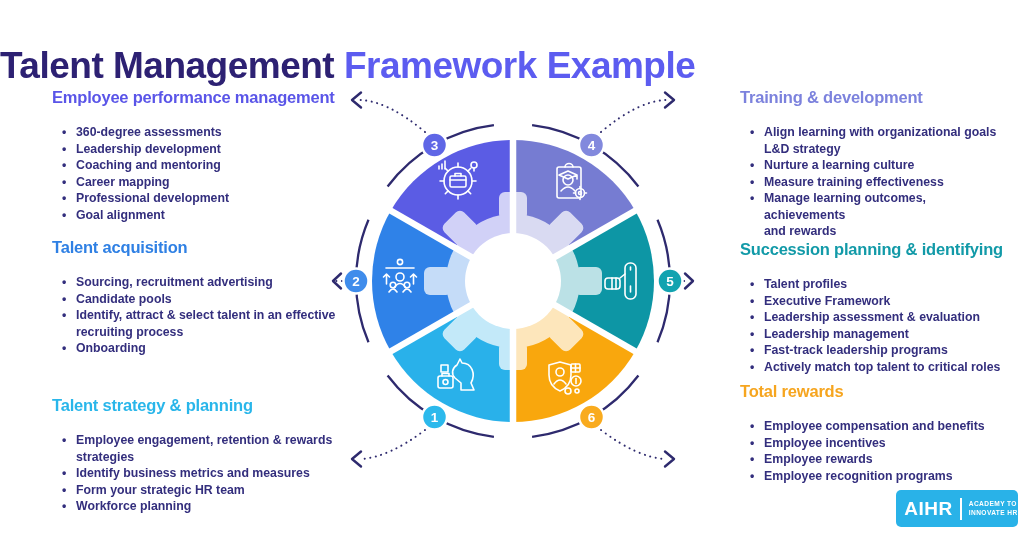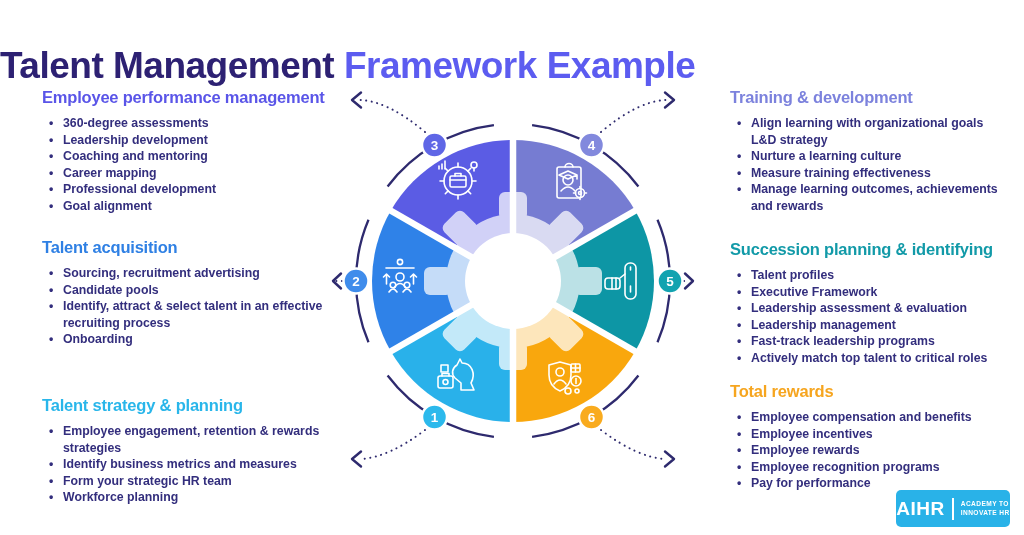--- a/index.html
+++ b/index.html
@@ -8,48 +8,48 @@
     font-family:"Liberation Sans",sans-serif;
   }
   .title{
     position:absolute;top:20px;left:0;width:1024px;
     font-size:37px;font-weight:800;letter-spacing:-0.5px;white-space:nowrap;
   }
   .title .t1{color:#2d2173}
   .title .t2{color:#5c5cf0}
   .section{position:absolute}
   .section h2{
-    margin:0 0 8px 0;font-size:16.5px;font-weight:700;letter-spacing:-0.2px;
+    margin:0 0 8px 10px;font-size:16.5px;font-weight:700;letter-spacing:-0.2px;
   }
   .sec-l0{left:42px;top:88px;width:330px}
   .sec-l1{left:42px;top:238px;width:330px}
   .sec-l2{left:42px;top:396px;width:340px}
   .sec-r0{left:730px;top:88px;width:292px}
   .sec-r1{left:730px;top:240px;width:292px}
   .sec-r2{left:730px;top:382px;width:292px}
   .sec-l0 h2{color:#5a55e8}
   .sec-l1 h2{color:#2f80e4}
   .sec-l2 h2{color:#29b6ea}
   .sec-r0 h2{color:#7c82dd}
   .sec-r1 h2{color:#129aa8}
   .sec-r2 h2{color:#f6a51f}
-  .section ul{margin:4px;padding:0;list-style:none}
+  .section ul{margin:17px;padding:0;list-style:none}
   .section li{
     position:relative;padding-left:17px;color:#332e7d;font-size:12.3px;
     font-weight:600;line-height:16.5px;white-space:pre-line;
   }
   .section li::before{
     content:"\2022";position:absolute;left:3px;top:0;color:#332e7d;
   }
   svg text{font-family:"Liberation Sans",sans-serif}
   .wheel{position:absolute;left:0;top:0}
   .logo{
     position:absolute;left:896px;top:490px;width:114px;height:37px;
     background:#29b2e8;border-radius:5px;display:flex;align-items:center;
-    justify-content:center;gap:7px;
+    justify-content:center;gap:7px;padding-left:8px;
   }
   .logo .brand{color:#fff;font-size:19px;font-weight:800;letter-spacing:0.5px}
   .logo .sep{width:2px;height:22px;background:#fff}
   .logo .tag{display:flex;flex-direction:column;justify-content:center}
   .logo .tag span{color:#fff;font-size:6.6px;font-weight:700;letter-spacing:0.4px;line-height:8.5px}
 </style>
 </head>
 <body>
 
 <h1 class="title"><span class="t1">Talent Management</span><span> </span><span class="t2">Framework Example</span></h1>
@@ -111,21 +111,20 @@
   </ul>
 </div>
 
 <div class="section sec-r2">
   <h2>Total rewards</h2>
   <ul>
     <li>Employee compensation and benefits</li>
     <li>Employee incentives</li>
     <li>Employee rewards</li>
     <li>Employee recognition programs</li>
-    <li>Pay for performance</li>
   </ul>
 </div>
 
 <svg class="wheel" width="1024" height="535" viewBox="0 0 1024 535">
 
   <g>
     <path d="M513,281 L513,140 A141,141 0 0 1 635.1,210.5 Z" fill="#767cd2"></path>
     <path d="M513,281 L635.1,210.5 A141,141 0 0 1 635.1,351.5 Z" fill="#0d96a5"></path>
     <path d="M513,281 L635.1,351.5 A141,141 0 0 1 513,422 Z" fill="#f9a70d"></path>
     <path d="M513,281 L513,422 A141,141 0 0 1 390.9,351.5 Z" fill="#29b1ea"></path>

